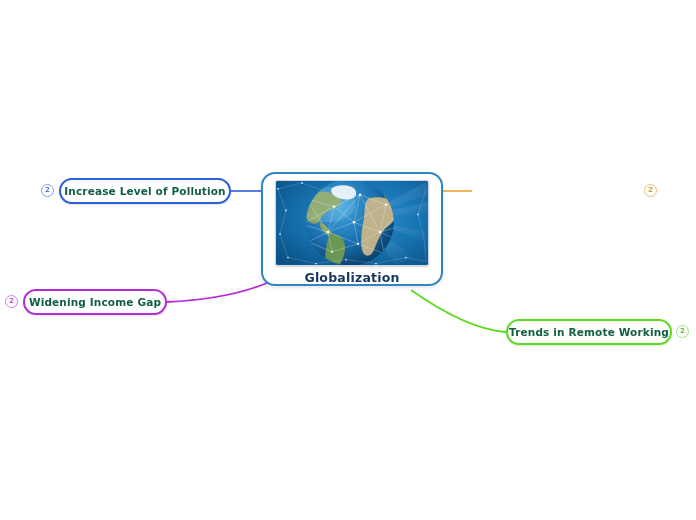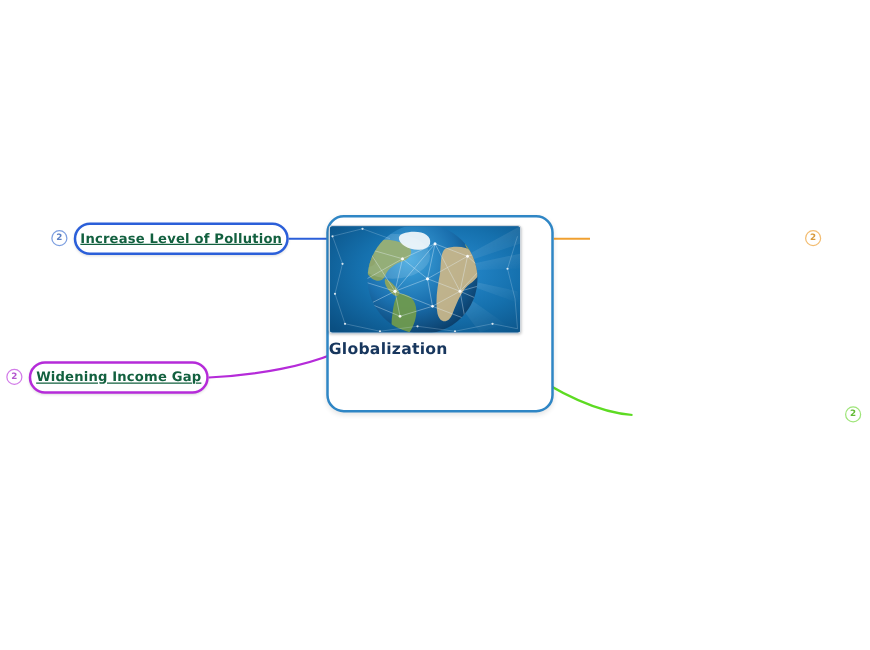--- a/index.html
+++ b/index.html
@@ -31,29 +31,29 @@
     height: 520px;
     pointer-events: none;
   }
 
   
   .central-node {
     position: absolute;
     left: 261px;
     top: 172px;
     width: 182px;
-    height: 158px;
+    height: 114px;
     box-sizing: border-box;
     border: 2px solid #2f86c5;
     border-radius: 14px;
     background: #ffffff;
     box-shadow: 0 2px 4px rgba(0,0,0,0.10);
     display: flex;
     flex-direction: column;
-    align-items: flex-start;
+    align-items: center;
     justify-content: flex-start;
     padding-top: 6px;
   }
   .central-image-frame {
     width: 152px;
     height: 85px;
     border: 1px solid #cfd6dd;
     border-radius: 3px;
     overflow: hidden;
     position: relative;
@@ -96,33 +96,33 @@
     letter-spacing: 0.15px;
     padding: 0 14px;
     line-height: 1;
   }
 
   
   #node-pollution {
     left: 59px; top: 178px; width: 172px;
     border-color: #2b5fd9;
   }
-  #node-pollution .branch-label { color: #12603f; text-decoration: underline; }
+  #node-pollution .branch-label { color: #12603f; }
 
   #node-airline {
     left: 472px; top: 178px; width: 168px;
     border-color: #f0a030;
   }
   #node-airline .branch-label { color: #12603f; }
 
   #node-income {
     left: 23px; top: 289px; width: 144px;
     border-color: #b52bd9;
   }
-  #node-income .branch-label { color: #12603f; text-decoration: underline; }
+  #node-income .branch-label { color: #12603f; }
 
   #node-remote {
     left: 506px; top: 319px; width: 166px;
     border-color: #5ddb22;
   }
   #node-remote .branch-label { color: #12603f; }
 
   
   .badge {
     position: absolute;
@@ -281,17 +281,20 @@
     <span>2</span>
   </div>
 
   <div class="branch" id="node-income">
     <span class="branch-label">Widening Income Gap</span>
   </div>
   <div class="badge" id="badge-income">
     <span>2</span>
   </div>
 
+  <div class="branch" id="node-remote">
+    <span class="branch-label">Trends in Remote Working</span>
+  </div>
   <div class="badge" id="badge-remote">
     <span>2</span>
   </div>
 
 </div>
 
 </body></html>

